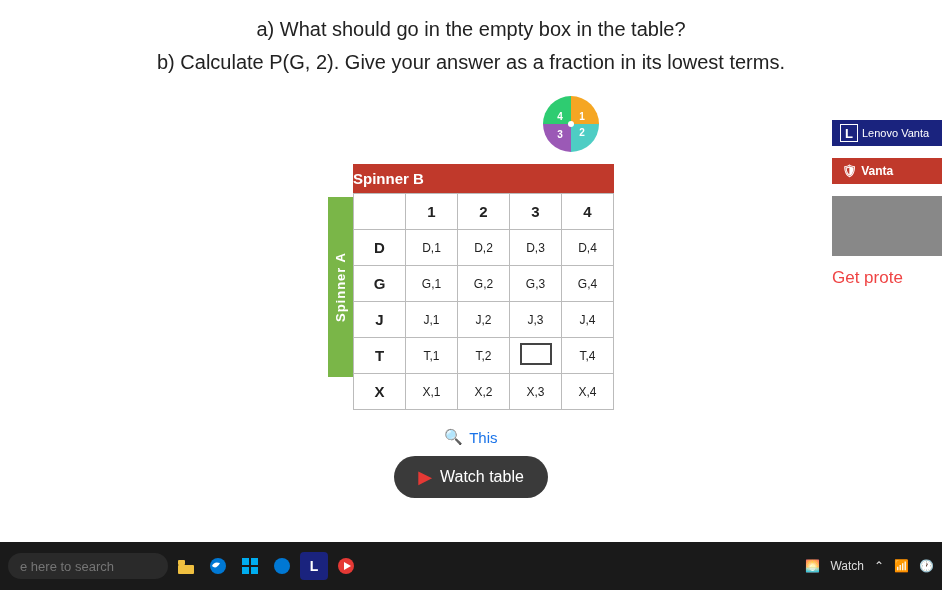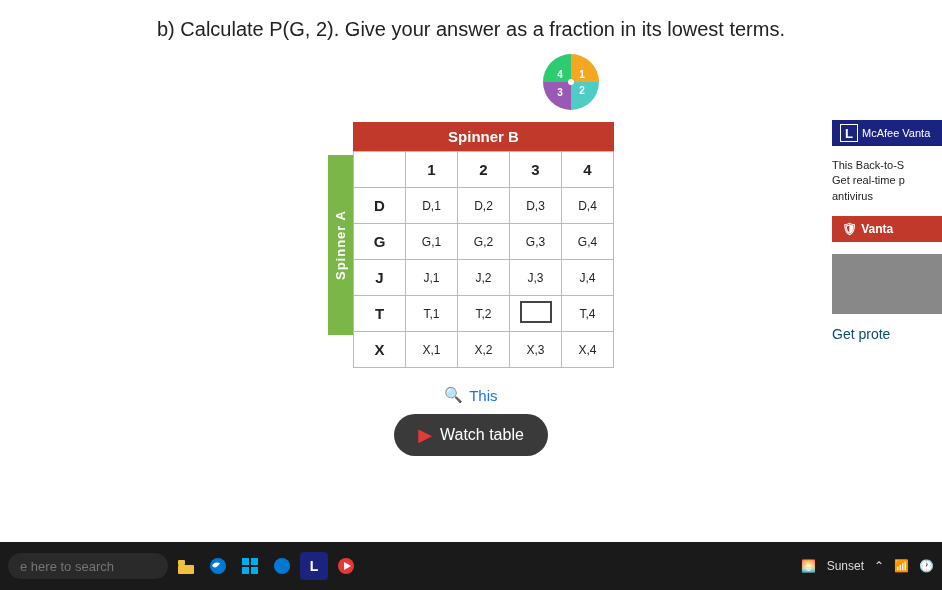--- a/index.html
+++ b/index.html
@@ -26,21 +26,21 @@
     .question-a {
       font-size: 20px;
       color: #222;
       margin-bottom: 10px;
       text-align: center;
     }
 
     .question-b {
       font-size: 20px;
       color: #222;
-      margin-bottom: 9px;
+      margin-bottom: 18px;
       text-align: center;
     }
 
     .spinner-table-area {
       display: flex;
       align-items: flex-start;
       justify-content: center;
       gap: 0;
       margin-bottom: 10px;
     }
@@ -71,21 +71,21 @@
     .table-outer {
       display: flex;
       flex-direction: column;
     }
 
     .spinner-b-header {
       background: #c0392b;
       color: white;
       font-size: 15px;
       font-weight: bold;
-      text-align: center;
+      text-align: left;
       padding: 6px 0;
       width: 100%;
     }
 
     table {
       border-collapse: collapse;
       background: white;
     }
 
     table th, table td {
@@ -237,35 +237,36 @@
       color: white;
       font-size: 12px;
       font-weight: bold;
       padding: 6px 10px;
       display: flex;
       align-items: center;
       gap: 4px;
     }
 
     .get-prote {
-      font-size: 14px;
-      color: #0c4a6e;
+      font-size: 17px;
+      color: #ef4444;
     }
 
     
     .spinner-svg {
       width: 64px;
       height: 64px;
     }
   </style>
 </head>
 <body>
 
 <div class="main-content">
 
+  <div class="question-a">a) What should go in the empty box in the table?</div>
 
   <div class="question-b">b) Calculate P(G, 2). Give your answer as a fraction in its lowest terms.</div>
 
   <div class="spinner-table-area">
 
     <div style="display:flex; flex-direction:column; align-items:center; margin-right:0; position:relative;">
 
       <div style="margin-bottom:4px; margin-left:200px;">
         <svg class="spinner-svg" viewBox="0 0 64 64" xmlns="http://www.w3.org/2000/svg">
 
@@ -352,26 +353,21 @@
   </a>
 
   <button class="watch-video-btn">
     <span class="video-icon">▶</span>
     <span>Watch table</span>
   </button>
 
   <div class="right-panel">
     <div class="lenovo-badge">
       <div class="lenovo-l">L</div>
-      <span>McAfee Vanta</span>
-    </div>
-    <div class="back-to-s-text">
-      <div>This Back-to-S</div>
-      <div>Get real-time p</div>
-      <div>antivirus</div>
+      <span>Lenovo Vanta</span>
     </div>
     <div class="mcafee-badge">
       <span>🛡</span>
       <span>Vanta</span>
     </div>
     <div style="height:60px; background:#888; width:110px;"></div>
     <div class="get-prote">Get prote</div>
   </div>
 
 </div>
@@ -405,18 +401,18 @@
   </div>
   <div class="taskbar-icon" style="background:#1a237e; color:white; font-weight:bold; font-size:14px;">L</div>
   <div class="taskbar-icon">
     <svg width="20" height="20" viewBox="0 0 20 20">
         <circle cx="10" cy="10" r="8" fill="#e53935"></circle>
         <polygon points="8,6 8,14 15,10" fill="white"></polygon>
       </svg>
   </div>
   <div class="taskbar-right">
     <span>🌅</span>
-    <span>Sunset</span>
+    <span>Watch</span>
     <span>⌃</span>
     <span>📶</span>
     <span>🕐</span>
   </div>
 </div>
 
 </body></html>

